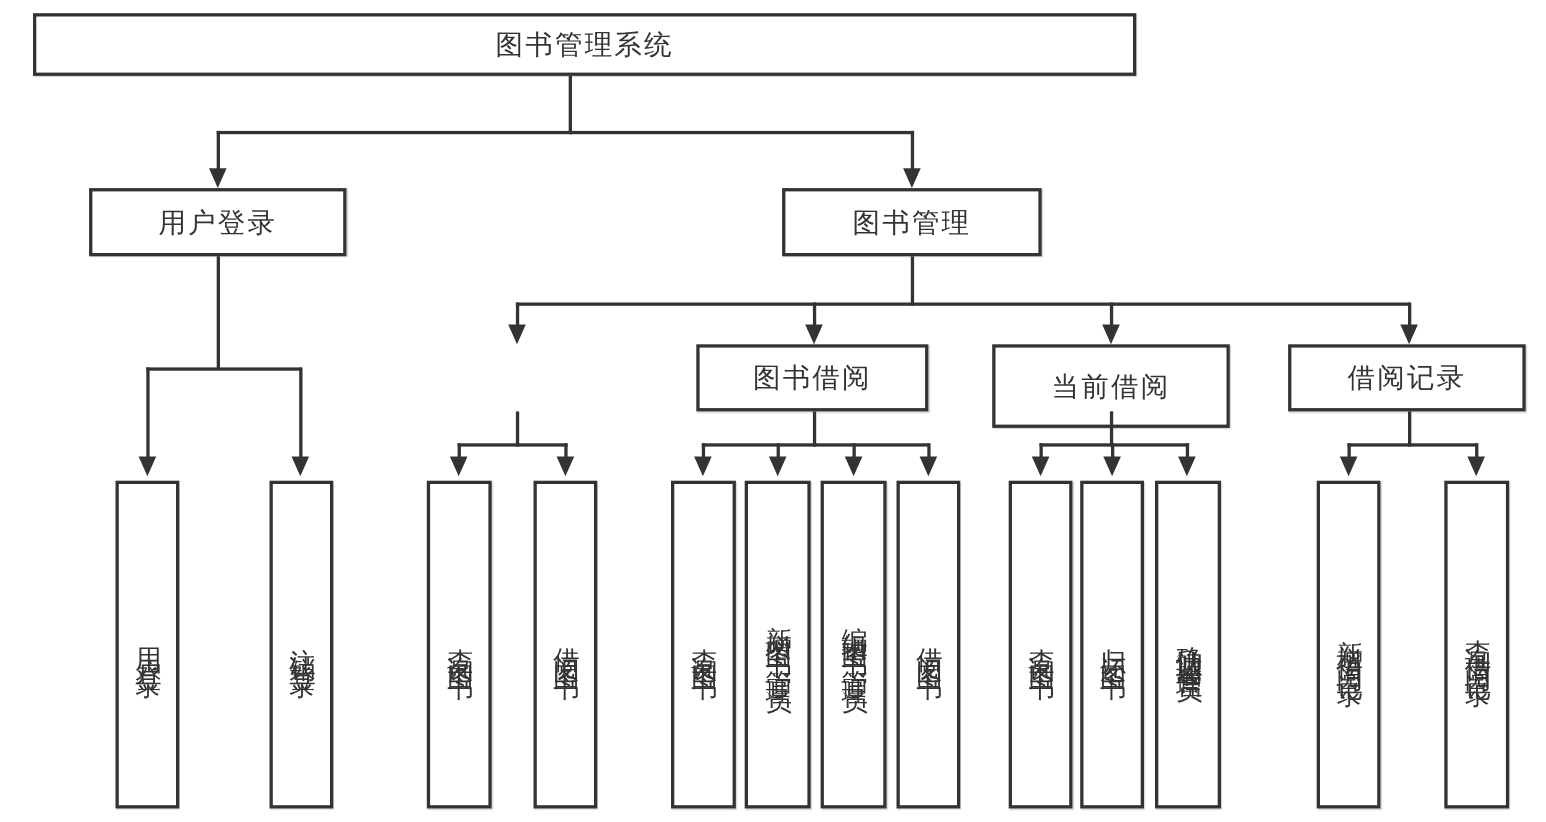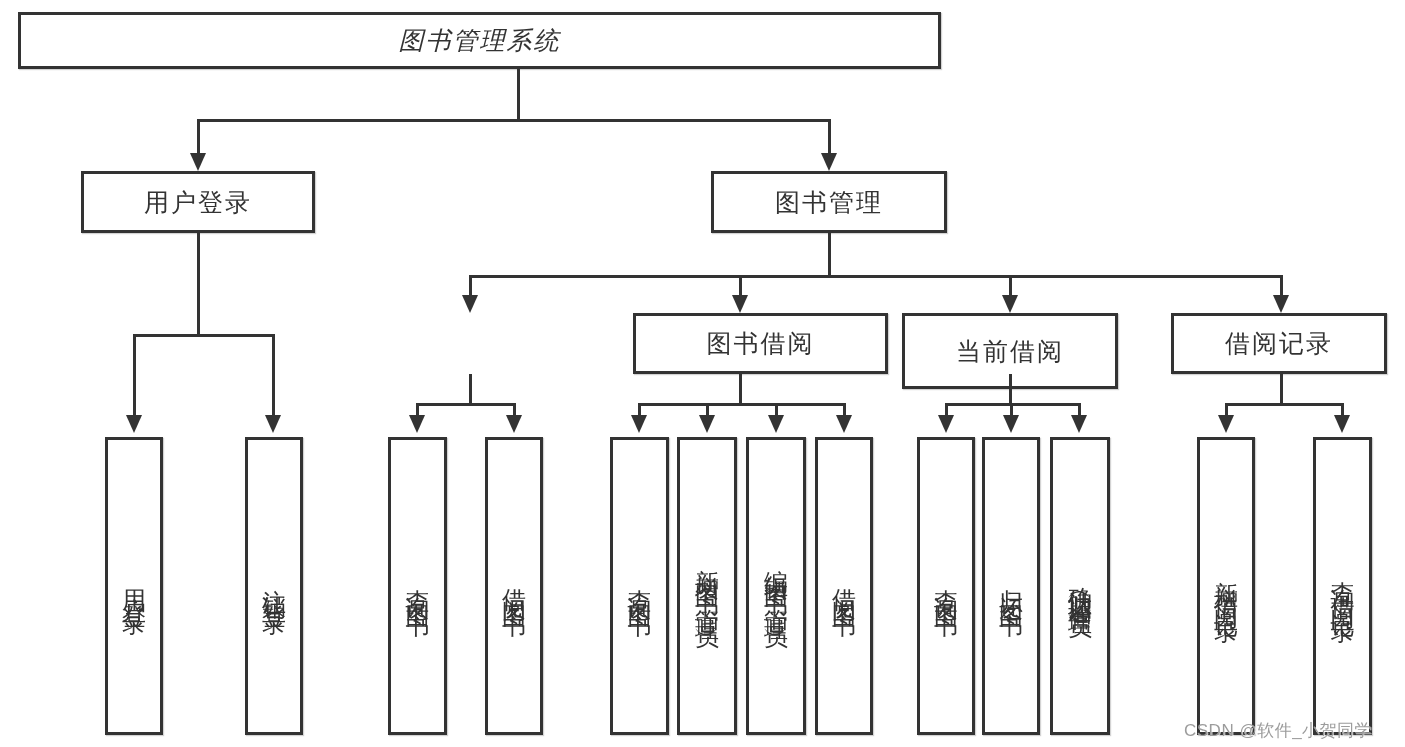--- a/index.html
+++ b/index.html
@@ -45,25 +45,25 @@
   .vline { width: 3px; }
   .hline { height: 3px; }
   .arrow {
     position: absolute;
     width: 0; height: 0;
     border-left: 8px solid transparent;
     border-right: 8px solid transparent;
     border-top: 18px solid #333333;
   }
   
-  #n-root { left: 18px;   top: 12px;  width: 923px; height: 57px; font-style: italic; }
+  #n-root { left: 30px;   top: 12px;  width: 1003px; height: 57px; }
   #n-l2a  { left: 81px;   top: 171px; width: 234px;  height: 62px; }
   #n-l2b  { left: 711px;  top: 171px; width: 236px;  height: 62px; }
   #n-l3a  { left: 362px;  top: 313px; width: 216px;  height: 61px; }
-  #n-l3b  { left: 633px;  top: 313px; width: 255px;  height: 61px; }
+  #n-l3b  { left: 633px;  top: 313px; width: 211px;  height: 61px; }
   #n-l3c  { left: 902px;  top: 313px; width: 216px;  height: 76px; }
   #n-l3d  { left: 1171px; top: 313px; width: 216px;  height: 61px; }
   .leaf   { top: 437px; height: 298px; }
   #n-f1  { left: 105px;  width: 58px; }
   #n-f2  { left: 245px;  width: 58px; }
   #n-f3  { left: 388px;  width: 59px; }
   #n-f4  { left: 485px;  width: 58px; }
   #n-f5  { left: 610px;  width: 59px; }
   #n-f6  { left: 677px;  width: 60px; }
   #n-f7  { left: 746px;  width: 60px; }
@@ -217,15 +217,14 @@
 
   <div>
     <div class="vline" style="left:1280px; top:374px; height:32px;"></div>
     <div class="hline" style="left:1225px; top:403px; width:118px;"></div>
     <div class="vline" style="left:1225px; top:403px; height:14px;"></div>
     <div class="arrow" style="left:1218px; top:415px;"></div>
     <div class="vline" style="left:1341px; top:403px; height:14px;"></div>
     <div class="arrow" style="left:1334px; top:415px;"></div>
   </div>
 
-  <div class="watermark">CSDN @软件_小贺同学</div>
 
 </div>
 
 </body></html>

